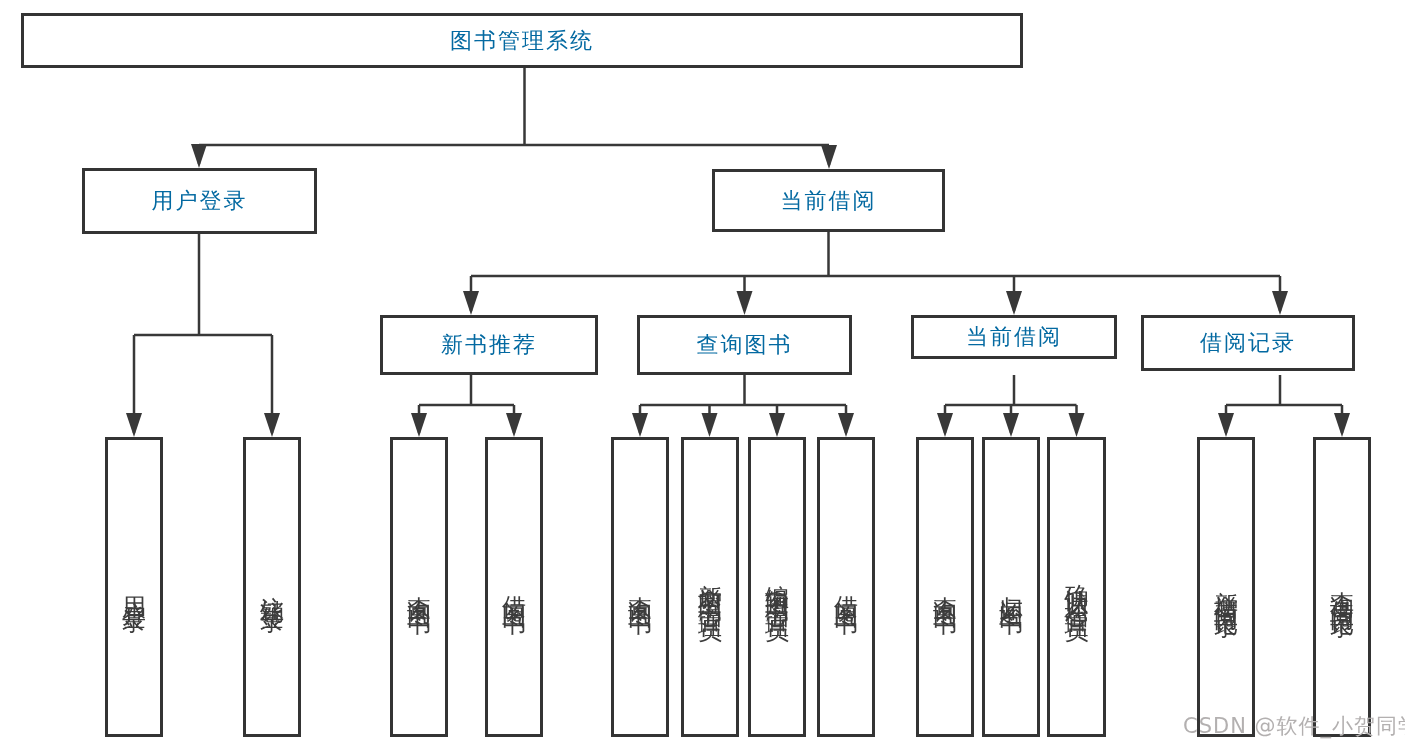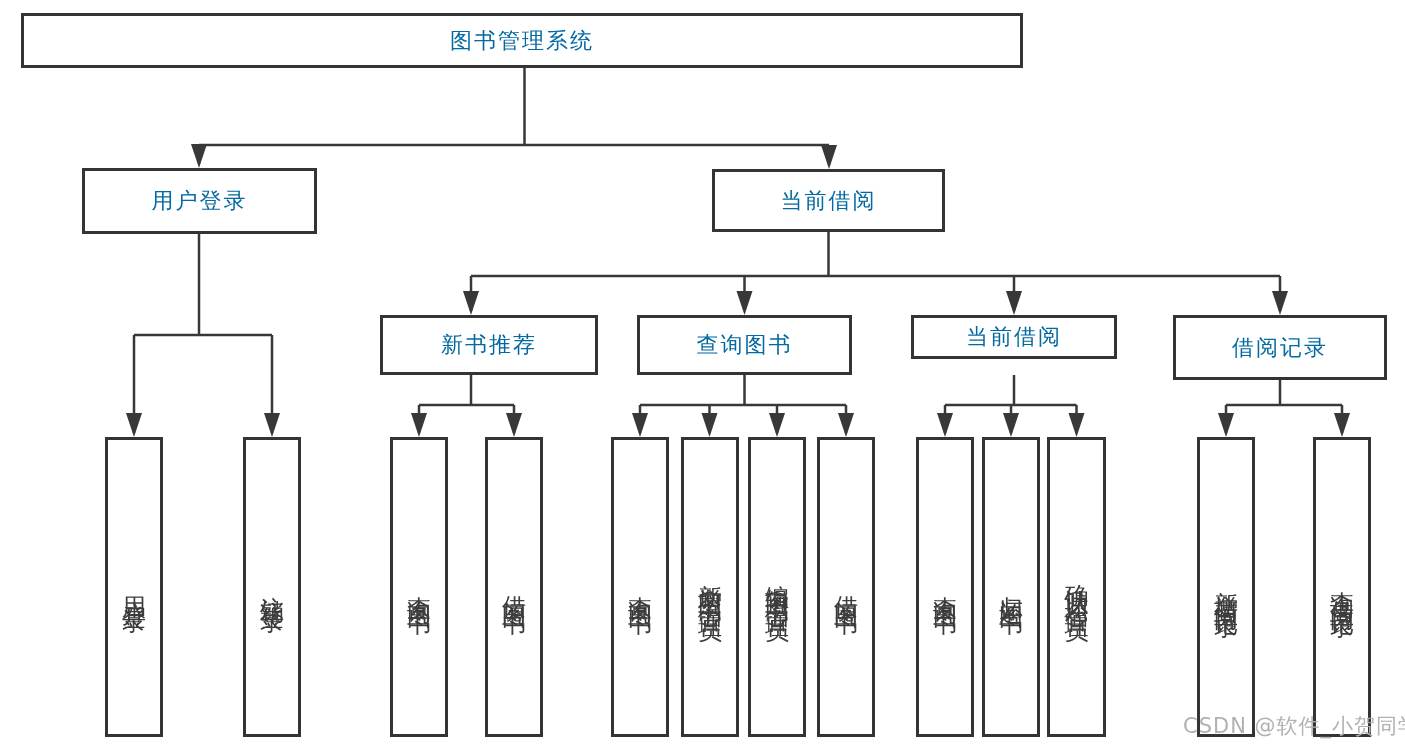--- a/index.html
+++ b/index.html
@@ -72,21 +72,21 @@
 
   <div class="box" style="left:380px;top:315px;width:218px;height:60px">
     <span class="hlabel">新书推荐</span>
   </div>
   <div class="box" style="left:637px;top:315px;width:215px;height:60px">
     <span class="hlabel">查询图书</span>
   </div>
   <div class="box" style="left:911px;top:315px;width:206px;height:44px">
     <span class="hlabel">当前借阅</span>
   </div>
-  <div class="box" style="left:1173px;top:315px;width:214px;height:65px">
+  <div class="box" style="left:1141px;top:315px;width:214px;height:56px">
     <span class="hlabel">借阅记录</span>
   </div>
 
   <div class="box" style="left:105px;top:437px;width:58px;height:300px">
     <span class="vlabel">用户登录</span>
   </div>
   <div class="box" style="left:243px;top:437px;width:58px;height:300px">
     <span class="vlabel">注销登录</span>
   </div>
 

